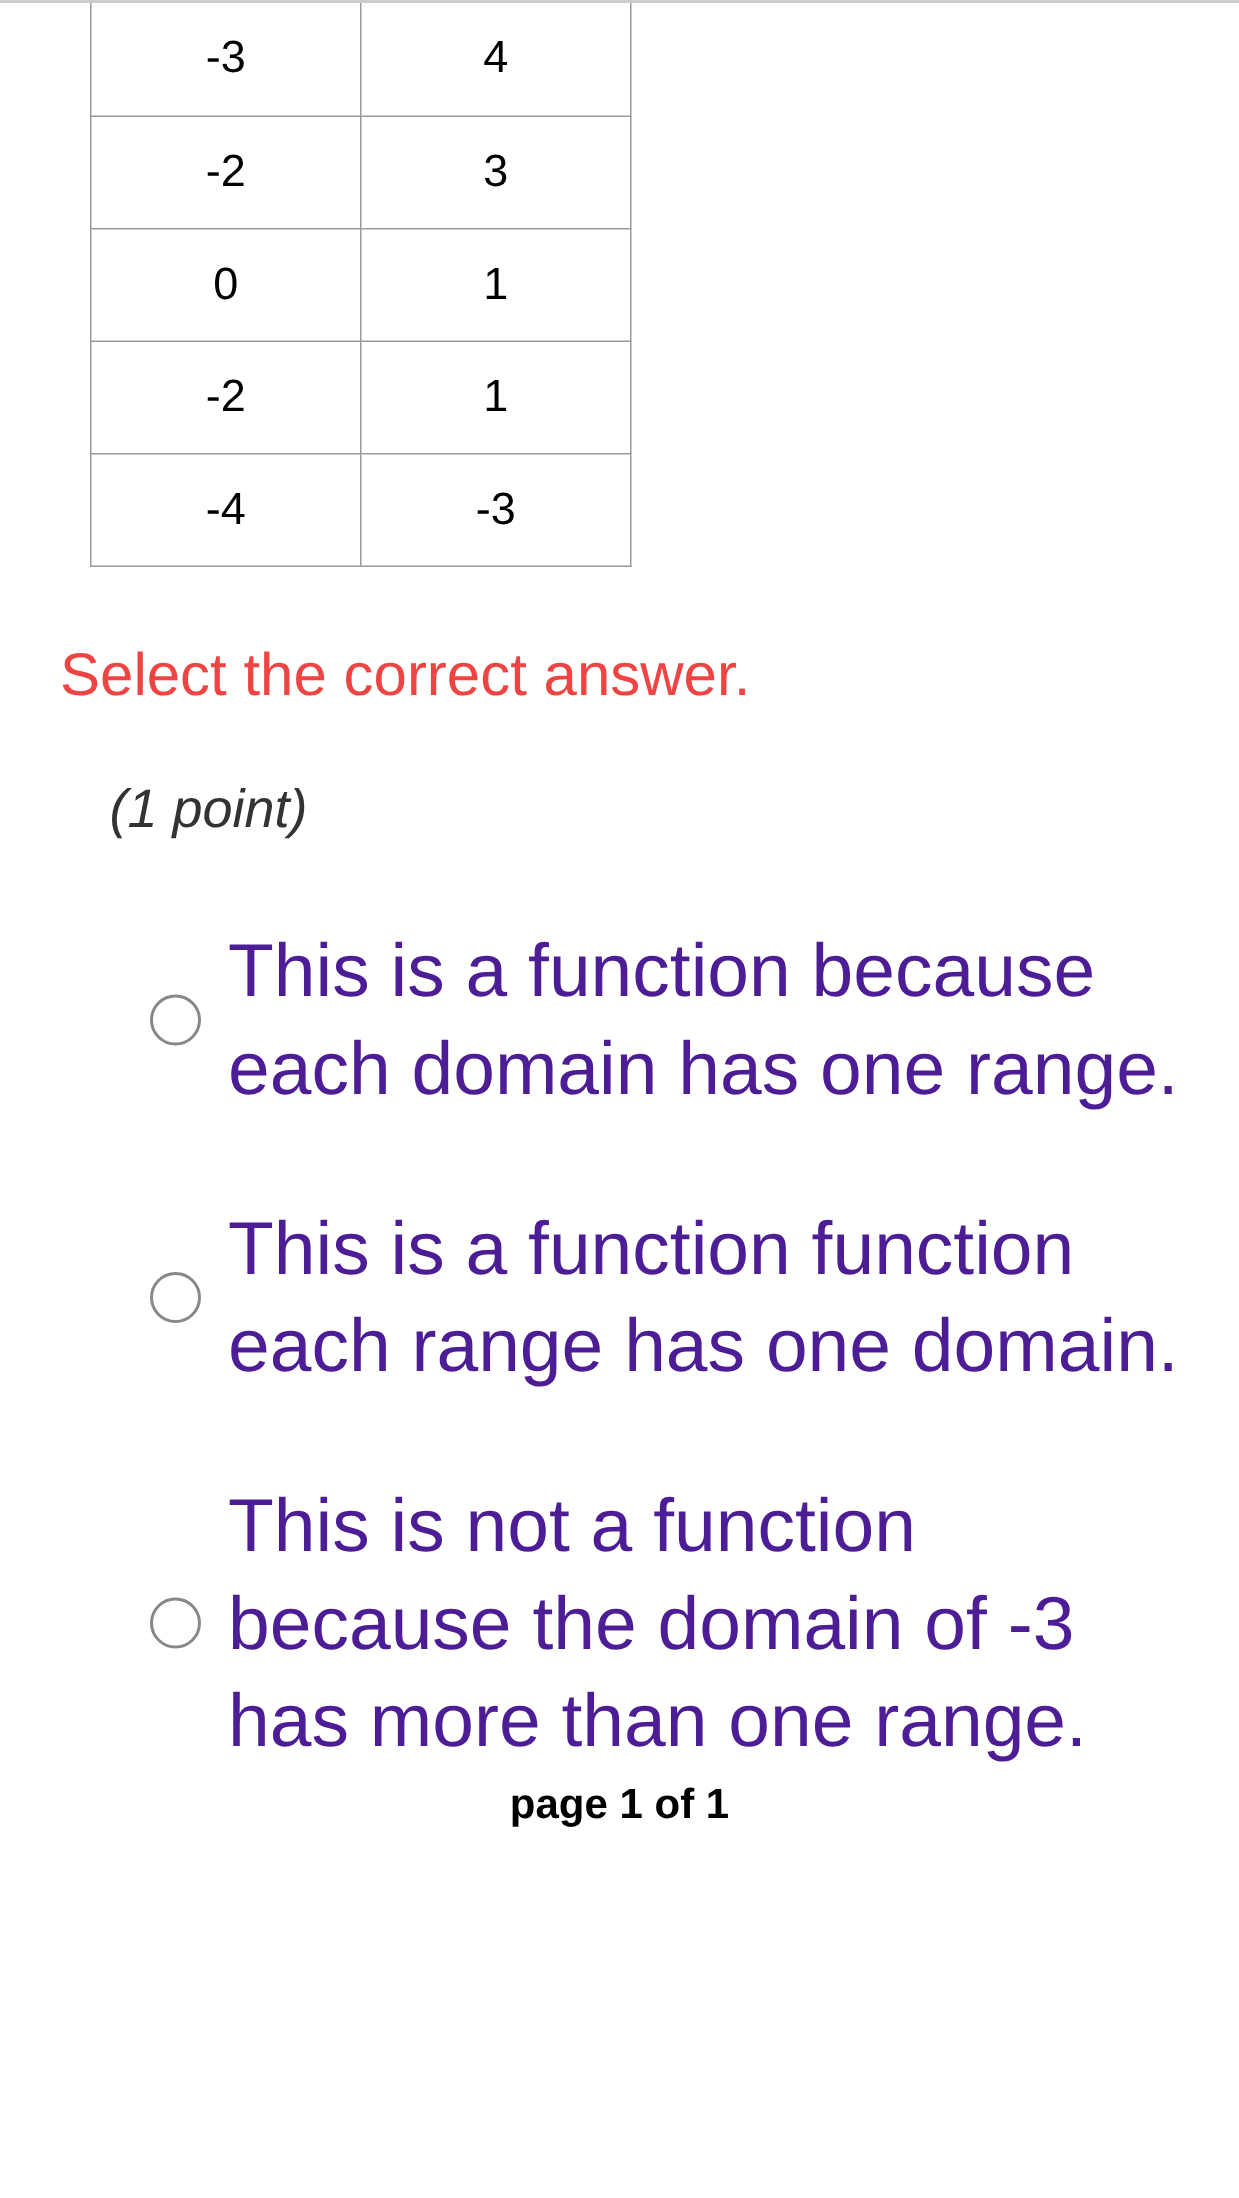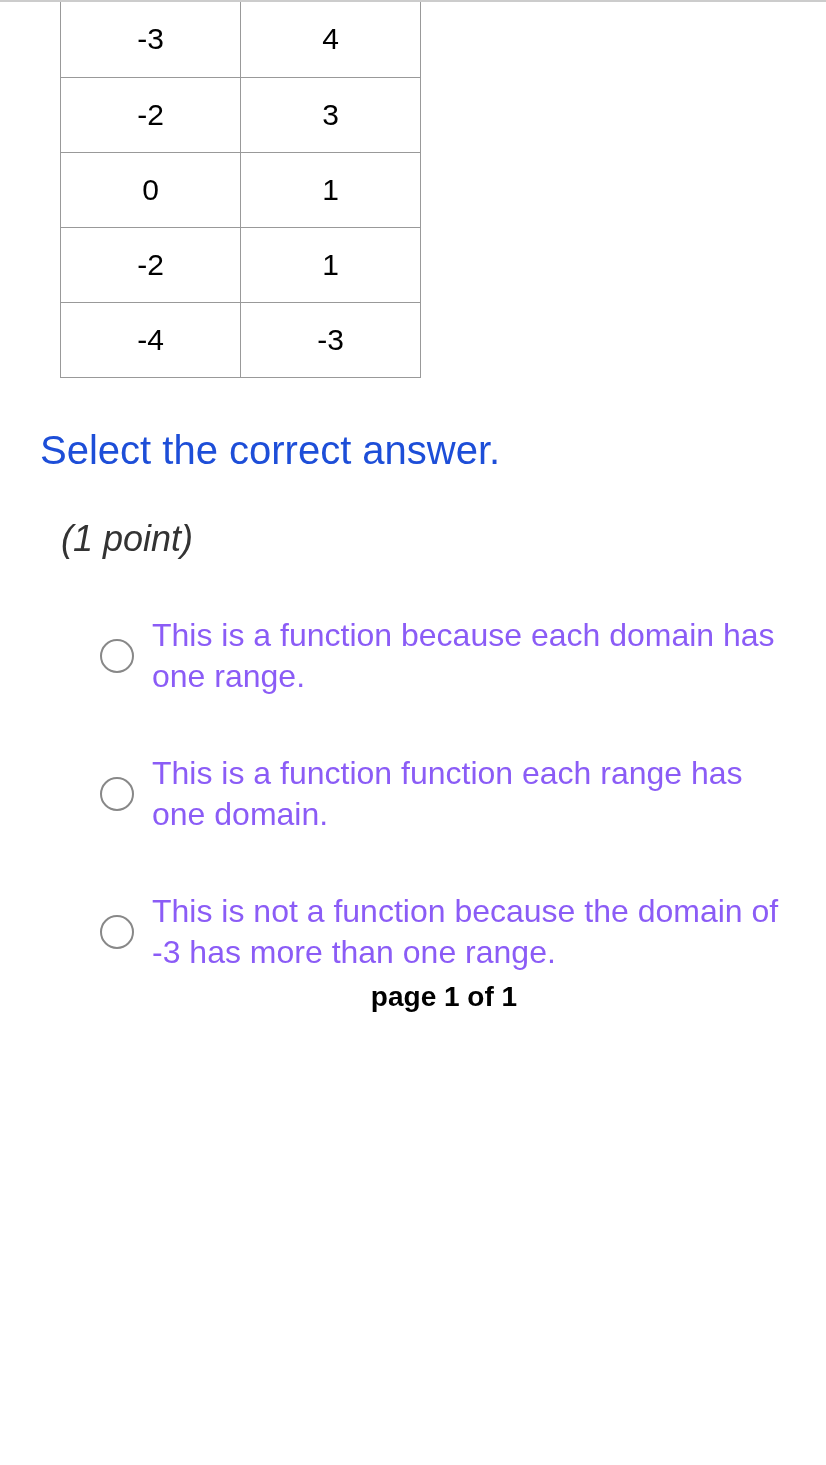--- a/index.html
+++ b/index.html
@@ -33,30 +33,30 @@
       height: 75px;
       text-align: center;
       font-size: 30px;
       color: #000000;
     }
     .data-table tr:first-child td {
       border-top: none;
     }
     .prompt-text {
       font-size: 40px;
-      color: #1d4ed8;
+      color: #ef4444;
       margin-top: 50px;
       margin-left: 0;
     }
     .points-text {
       font-size: 36px;
       font-style: italic;
       color: #333333;
       margin-top: 45px;
-      margin-left: 21px;
+      margin-left: 33px;
     }
     .options {
       margin-top: 55px;
       margin-left: 60px;
     }
     .option-row {
       display: flex;
       align-items: center;
       margin-bottom: 55px;
     }
@@ -64,36 +64,35 @@
       width: 34px;
       height: 34px;
       border: 2px solid #888888;
       border-radius: 50%;
       flex-shrink: 0;
       margin-right: 18px;
       background: #ffffff;
       cursor: pointer;
     }
     .option-text {
-      font-size: 32px;
-      color: #8b5cf6;
+      font-size: 50px;
+      color: #4c1d95;
       line-height: 1.3;
       max-width: 640px;
     }
     .page-indicator {
       position: absolute;
       bottom: 56px;
       left: 50%;
       transform: translateX(-50%);
       font-size: 28px;
       font-weight: bold;
       color: #000000;
       z-index: 10;
       font-family: Arial, Helvetica, sans-serif;
-      margin-left: 31px;
     }
   </style>
 </head>
 <body>
 
 <div class="top-border"></div>
 
 <div class="content">
 
   <table class="data-table">

